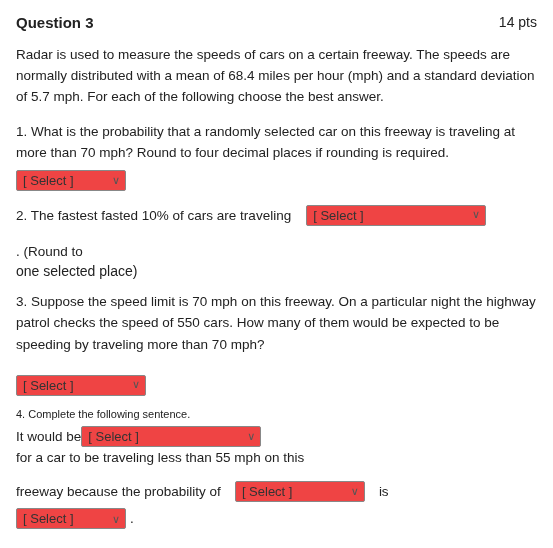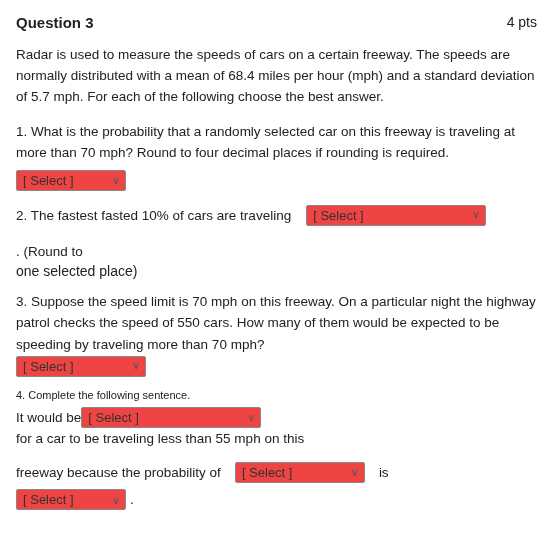--- a/index.html
+++ b/index.html
@@ -102,21 +102,21 @@
       align-items: center;
       gap: 15px;
       font-size: 13.5px;
       line-height: 1.6;
     }
 
     .q3-inline {
       display: flex;
       flex-wrap: wrap;
       align-items: flex-end;
-      gap: 0;
+      gap: 19px;
       font-size: 13.5px;
       line-height: 1.6;
     }
 
     .q4-label {
       font-size: 11px;
       margin-bottom: 6px;
     }
 
     .q4-row1 {
@@ -145,21 +145,21 @@
       font-size: 13.5px;
     }
   </style>
 </head>
 <body>
 
 <div class="container">
 
   <div class="header">
     <span class="question-title">Question 3</span>
-    <span class="points">4 pts</span>
+    <span class="points">14 pts</span>
   </div>
 
   <p class="intro-text">Radar is used to measure the speeds of cars on a certain freeway.  The speeds are normally distributed with a mean of 68.4 miles per hour (mph) and a standard deviation of 5.7 mph. For each of the following choose the best answer.</p>
 
   <div class="q1-block question-block">
     <p class="question-text">1. What is the probability that a randomly selected car on this freeway is traveling at more than 70 mph?  Round to four decimal places if rounding is required.</p>
     <div class="select-wrapper">
       <select>
         <option>[ Select ]</option>
       </select>

